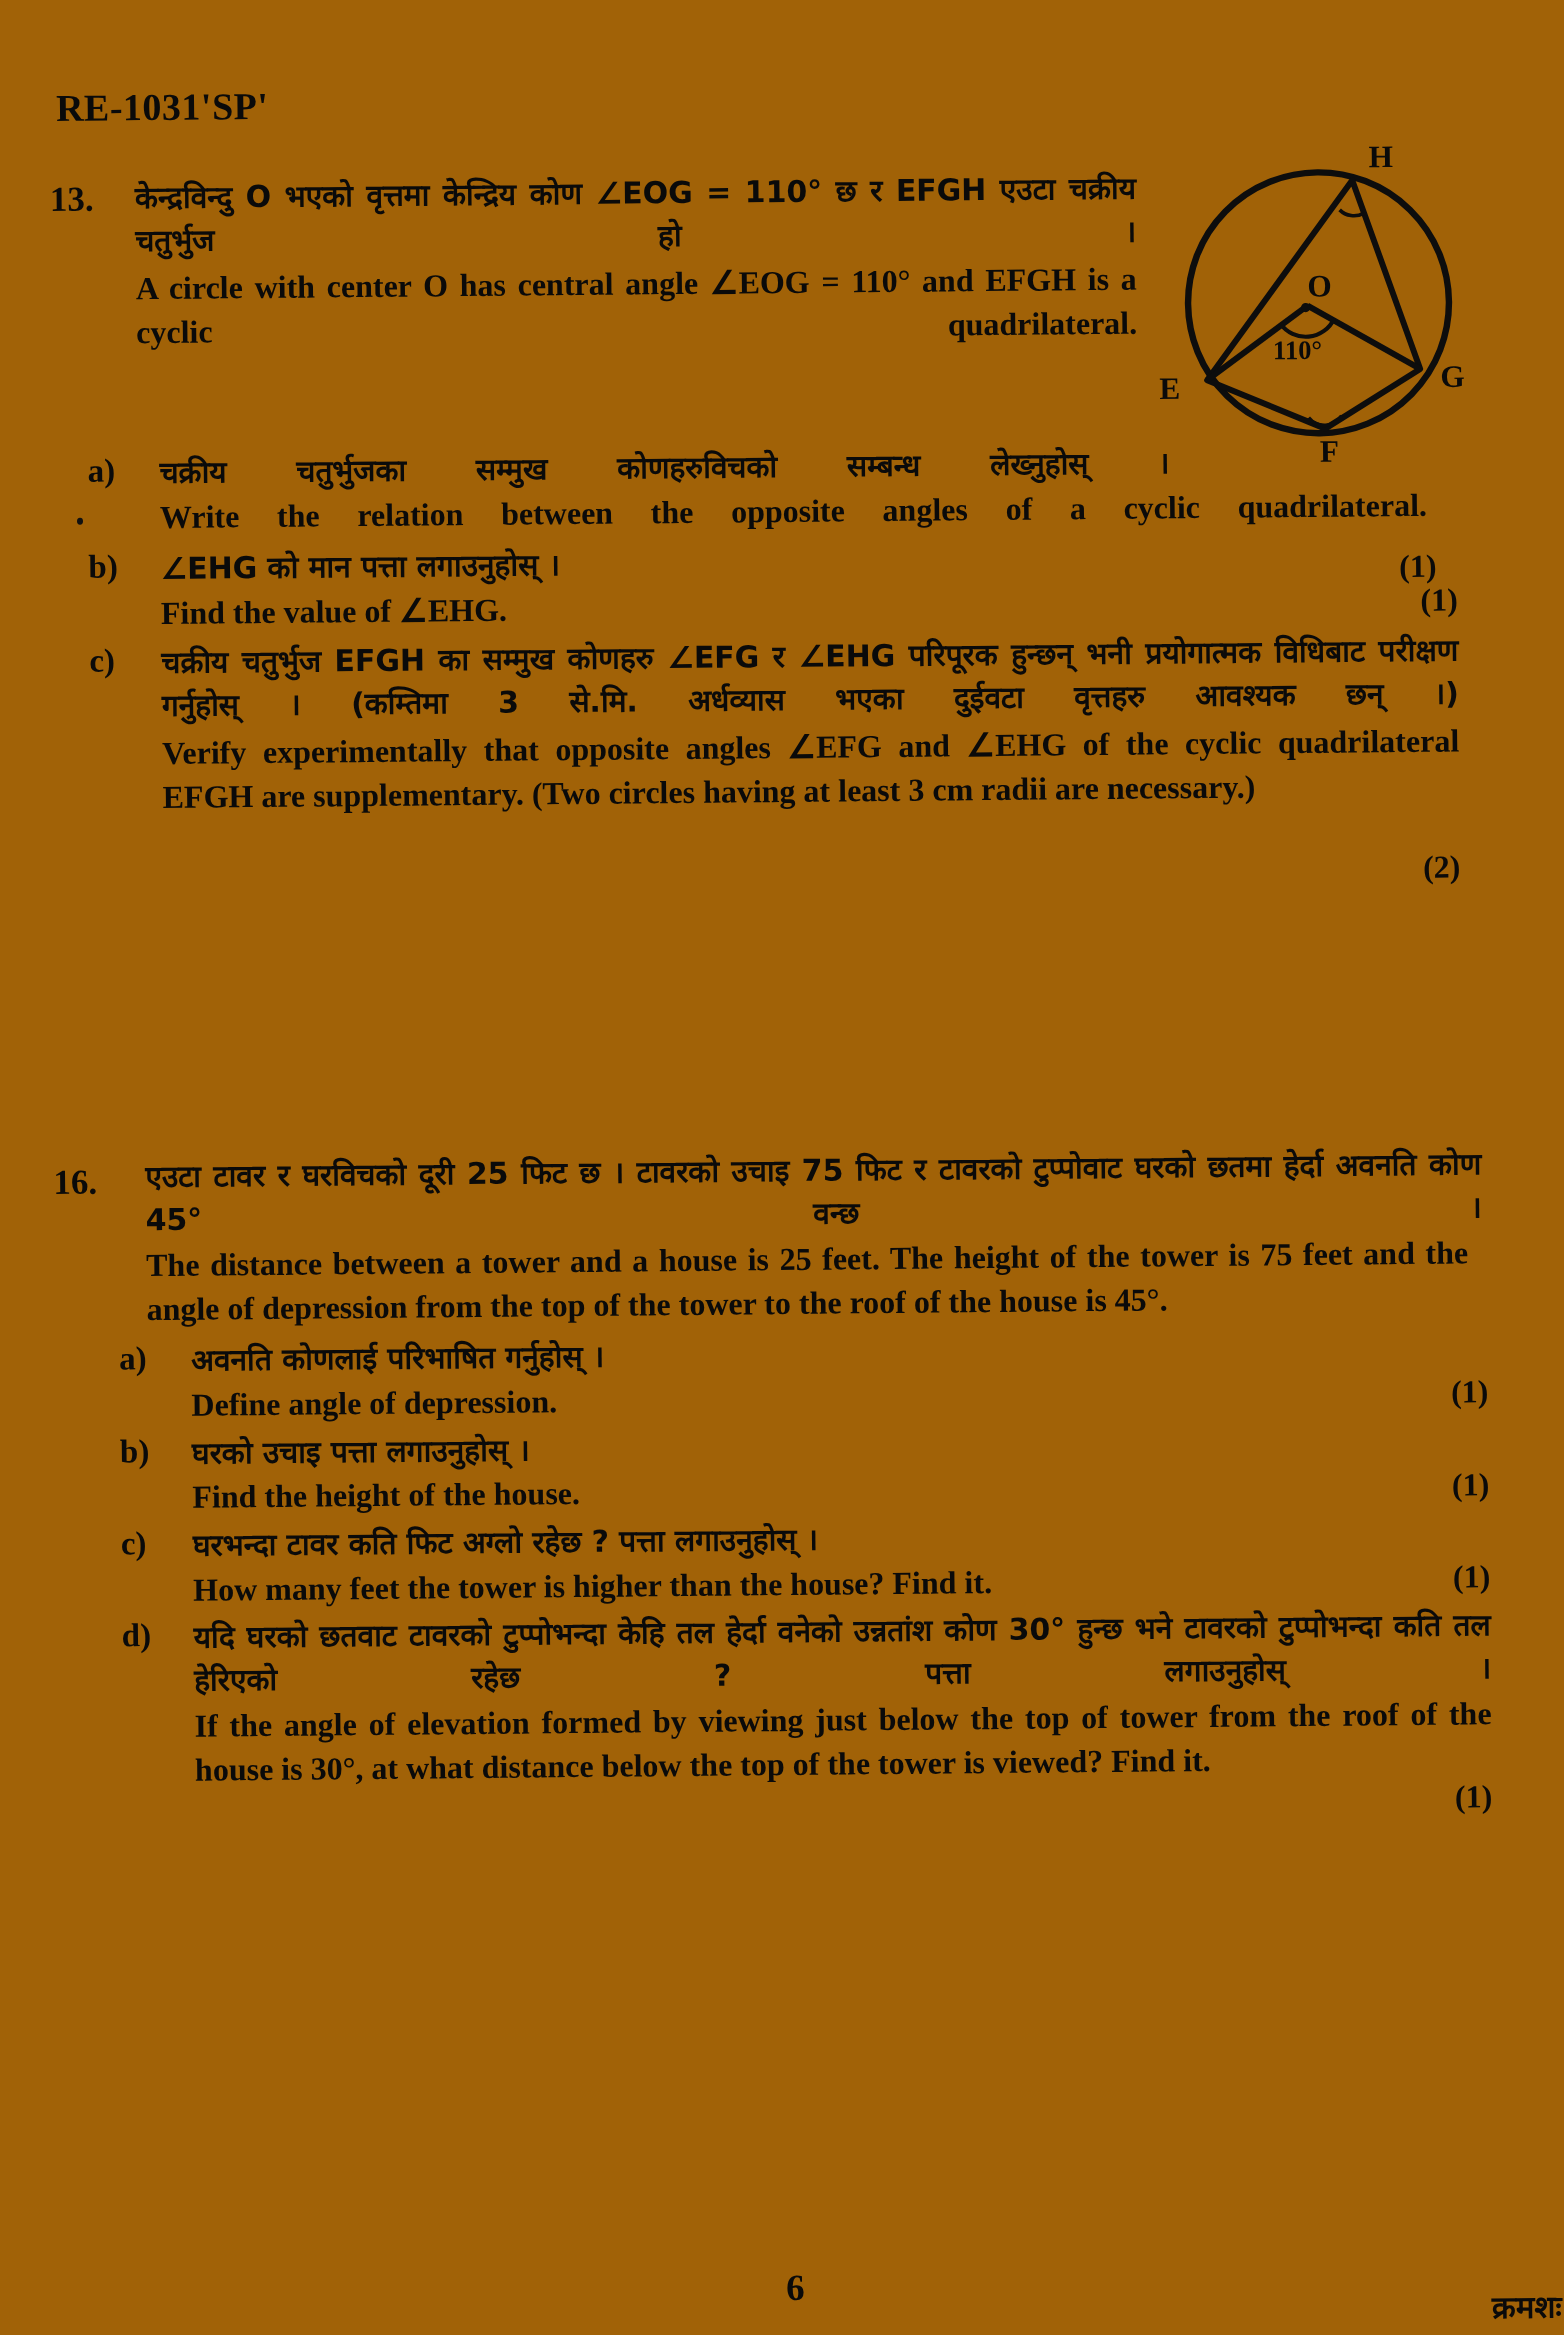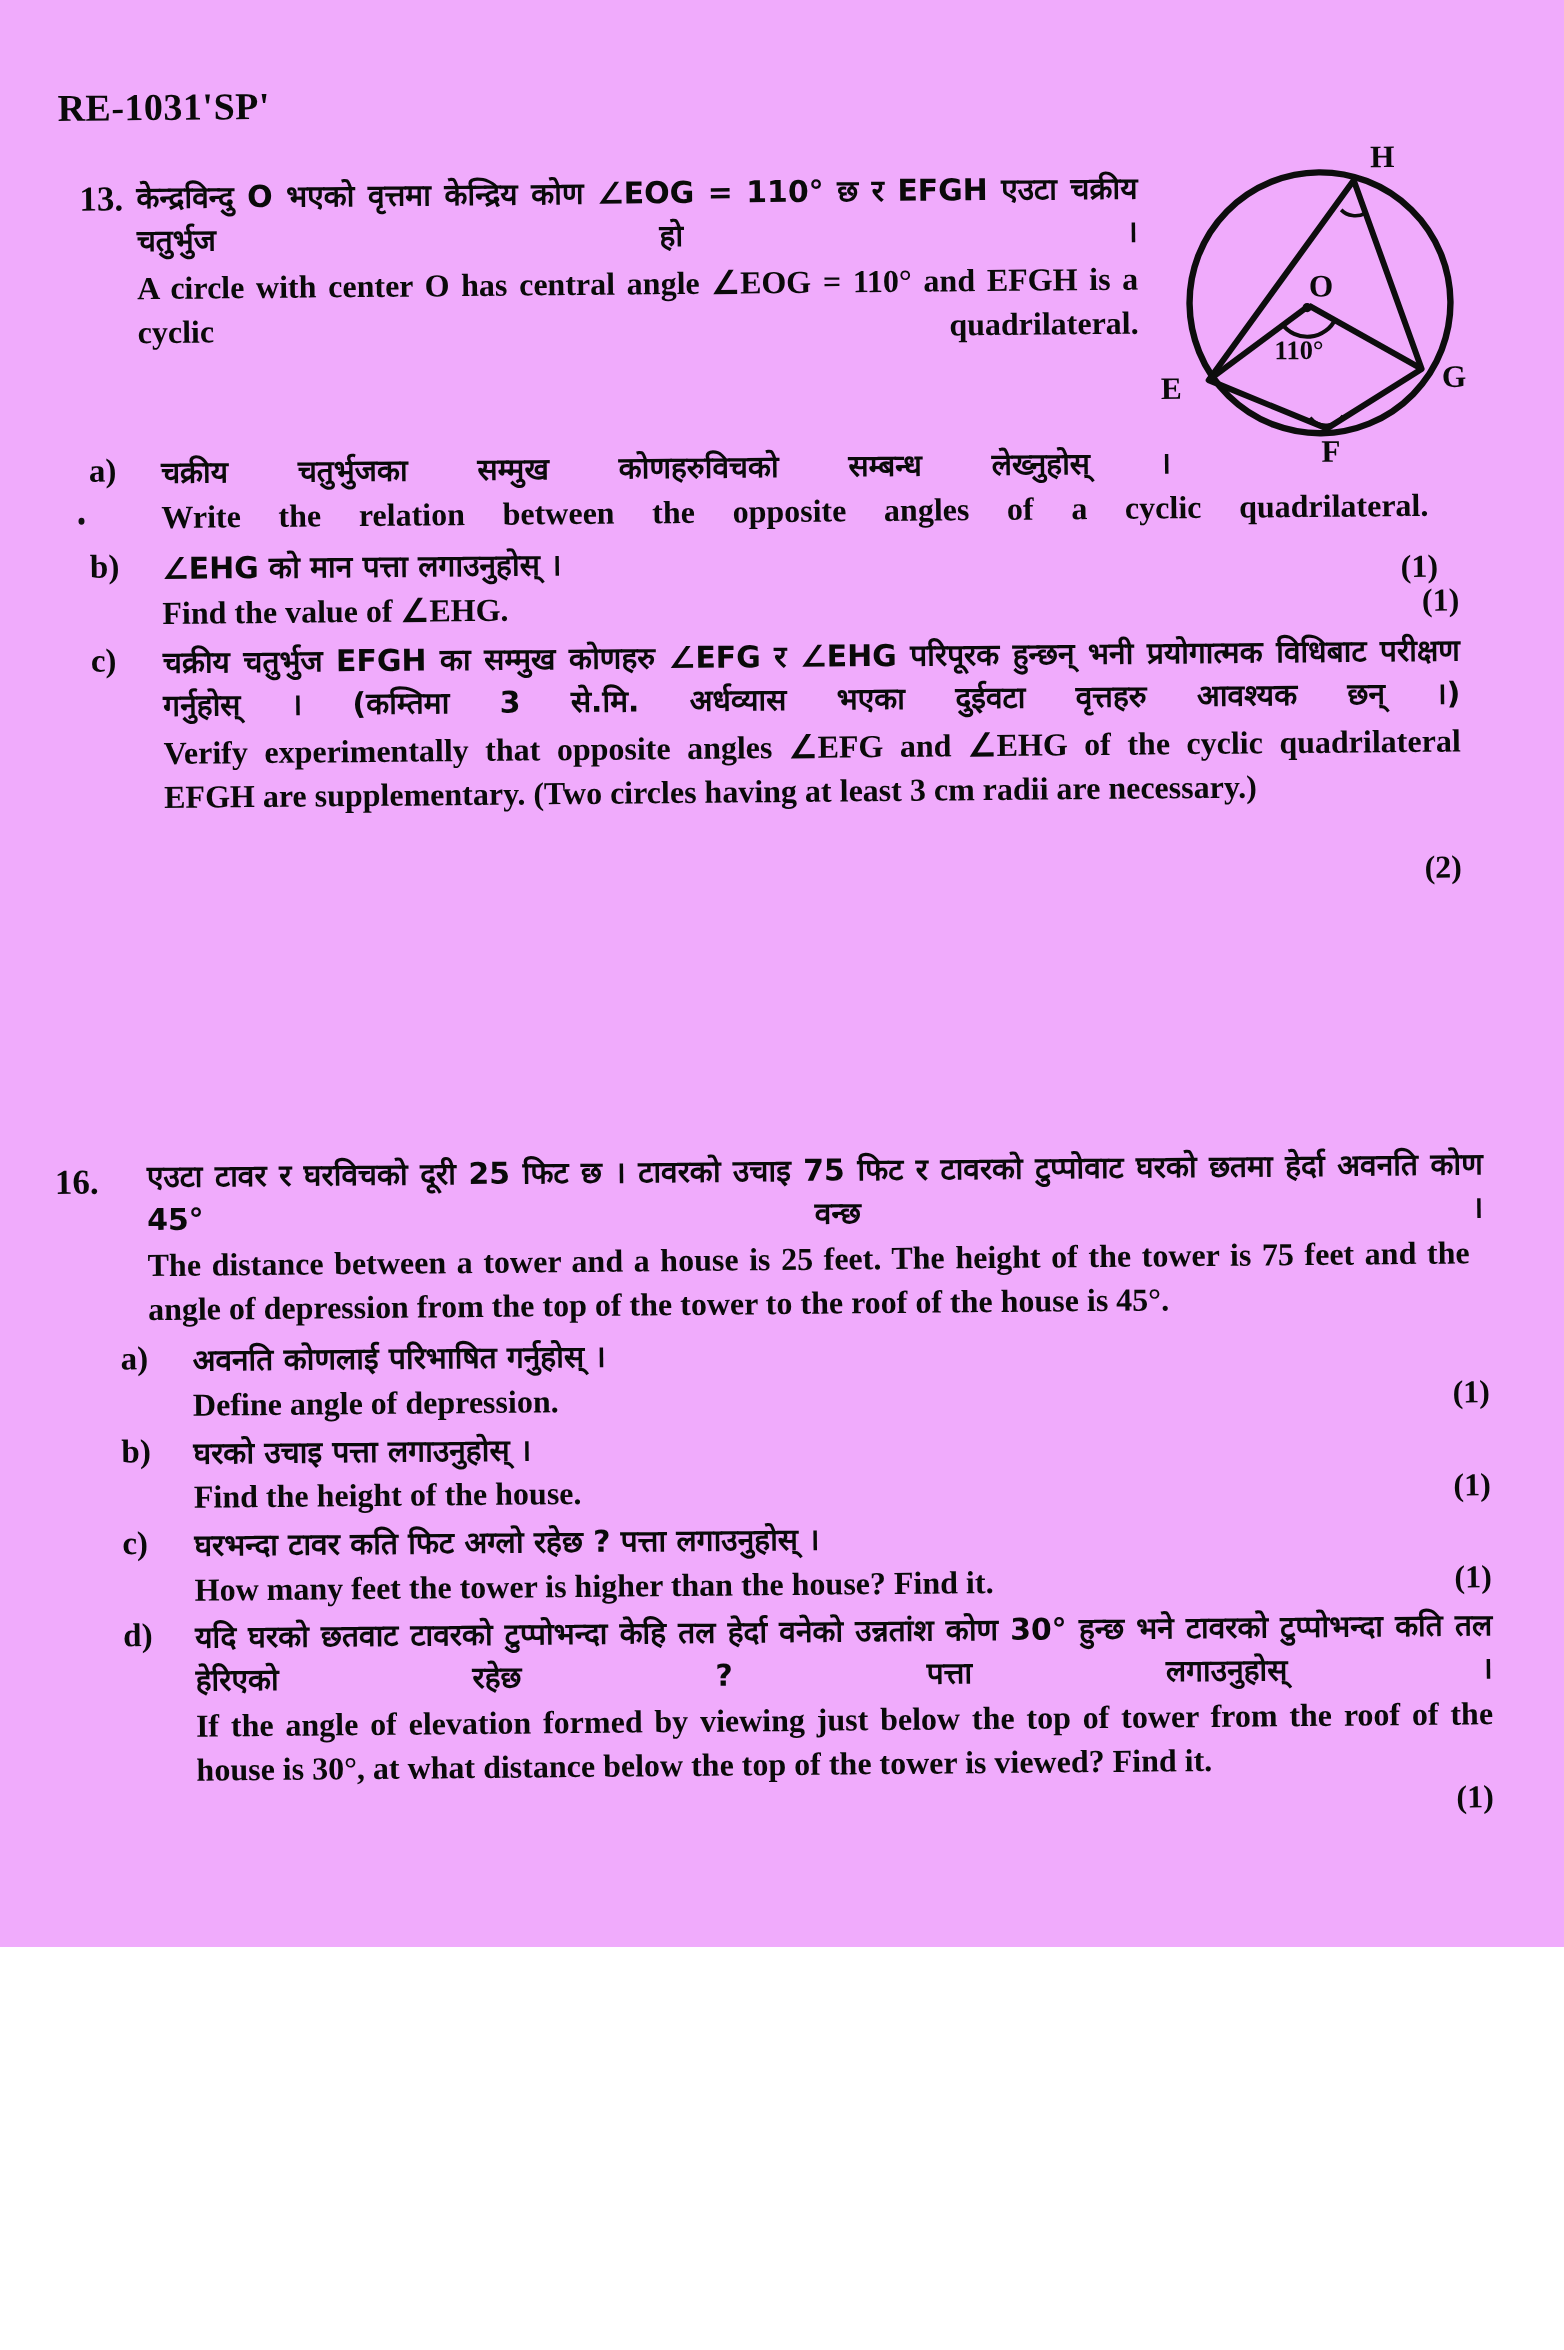--- a/index.html
+++ b/index.html
@@ -3,22 +3,22 @@
 <meta charset="utf-8">
 <style>
   html, body {
     margin: 0;
     padding: 0;
     background: #ffffff;
   }
   .page {
     position: relative;
     width: 1565px;
-    height: 1947px;
-    background: #f0abfc;
+    height: 2335px;
+    background: #a16207;
     overflow: hidden;
     font-family: "Liberation Serif", "DejaVu Serif", serif;
     color: #0a0a0a;
   }
   
   .sheet {
     position: absolute;
     inset: 0;
     transform: rotate(-0.55deg);
     transform-origin: 50% 40%;
@@ -142,21 +142,21 @@
   }
 </style>
 </head>
 <body>
 
 <div class="page">
   <div class="sheet">
 
     <div class="code">RE-1031'SP'</div>
 
-    <div class="qnum" style="left:57px; top:173px;margin-left:28px;">13.</div>
+    <div class="qnum" style="left:57px; top:173px;">13.</div>
 
     <div class="body13">
       <div class="nep jall">केन्द्रविन्दु O भएको वृत्तमा केन्द्रिय कोण ∠EOG = 110° छ र EFGH एउटा चक्रीय चतुर्भुज हो ।</div>
       <div class="eng jall">A circle with center O has central angle ∠EOG = 110° and EFGH is a cyclic quadrilateral.</div>
     </div>
 
     <div class="figure">
       <svg viewBox="0 0 430 370" xmlns="http://www.w3.org/2000/svg">
         <circle cx="190" cy="185" r="142" fill="none" stroke="#0d0d0d" stroke-width="7"></circle>
 

